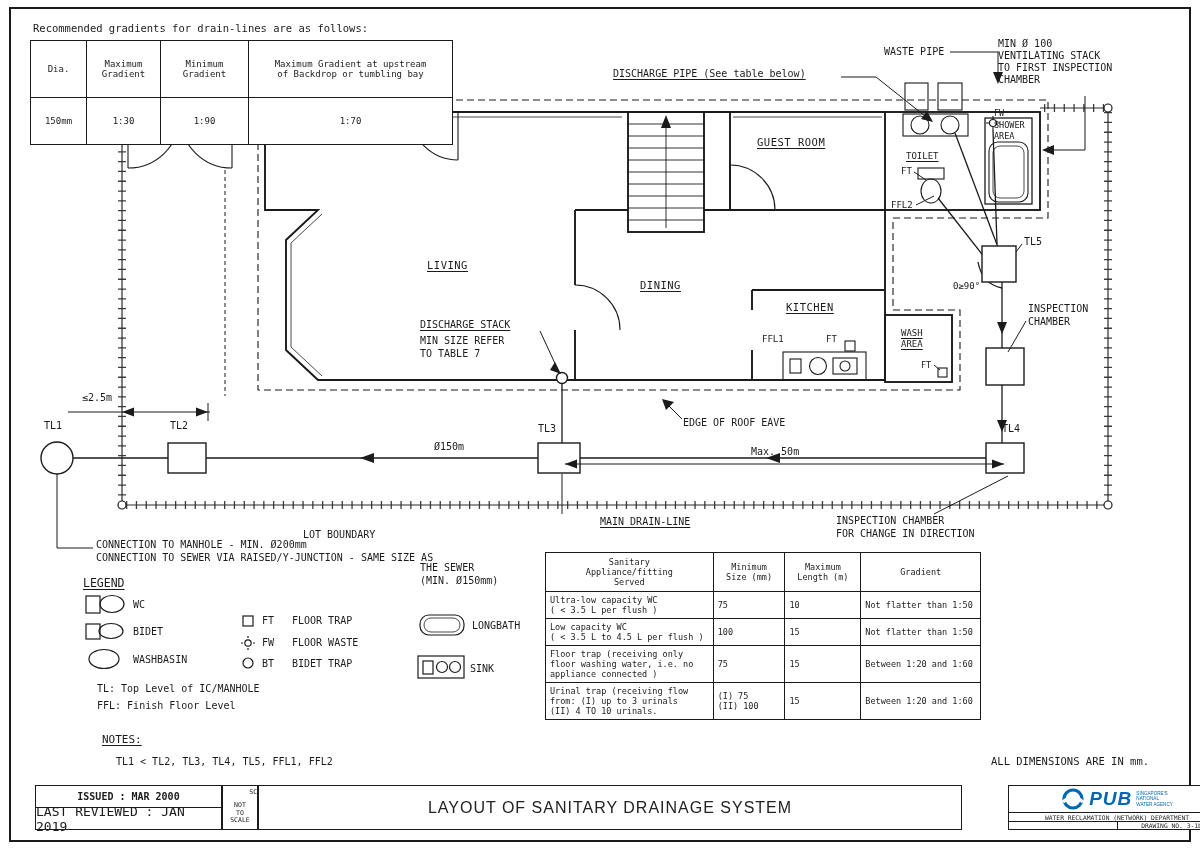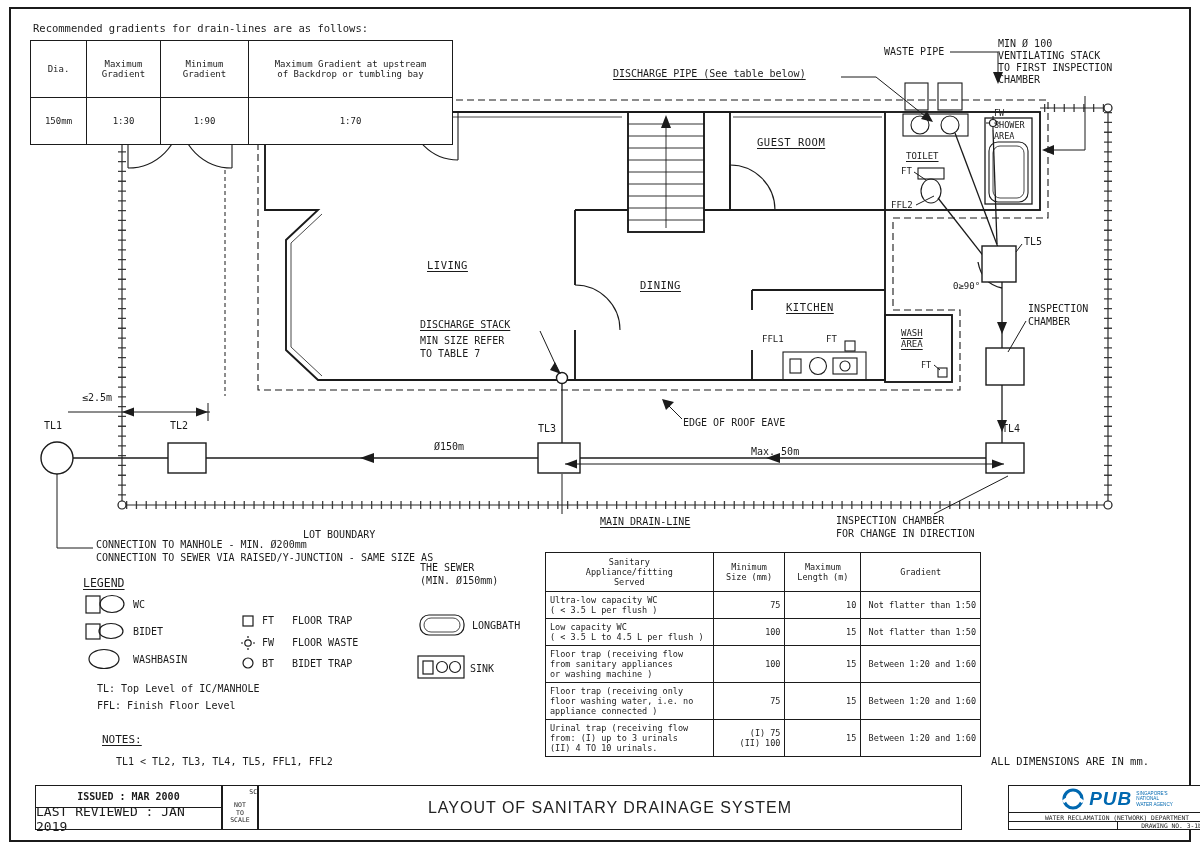--- a/index.html
+++ b/index.html
@@ -15,21 +15,21 @@
   .s9  { font-size:9px; }
   .ctr { text-align:center; }
   table { position:absolute; border-collapse:collapse; background:#fff; }
   th, td { border:1px solid #1b1b1b; font-family:"DejaVu Sans Mono", monospace; font-weight:normal; color:#1b1b1b; white-space:pre-line; }
   .gtable { font-size:9px; }
   .gtable th, .gtable td { text-align:center; padding:18px 3px; }
   .dtable { font-size:8.5px; line-height:1.18; }
   .dtable .ttl { text-align:center; font-size:9px; padding:2px 2px; }
   .dtable th { text-align:center; padding:4px 2px; }
   .dtable td { padding:3px 4px; }
-  .dtable td.num { text-align:right; }
+  .dtable td.num { text-align:left; }
   .tb-box { position:absolute; border:1.5px solid #1b1b1b; background:#fff; }
   .tb-cell { display:flex; align-items:center; justify-content:center; font-family:"DejaVu Sans Mono", monospace; }
   #pub-wrap { display:flex; align-items:center; justify-content:center; gap:4px; height:27px; }
   #pub-name { font-family:"Liberation Sans", sans-serif; font-weight:bold; font-style:italic; font-size:19px; color:#0068b0; letter-spacing:1px; }
   #pub-tag  { font-family:"Liberation Sans", sans-serif; font-size:4.6px; line-height:1.15; color:#0068b0; white-space:pre-line; }
   #main-title { font-family:"Liberation Sans", sans-serif; font-size:16px; letter-spacing:1px; color:#222; }
 </style>
 </head>
 <body>
 
@@ -325,28 +325,20 @@
     <td class="num">Not flatter than 1:50</td>
   </tr>
   <tr>
     <td>Low capacity WC
 ( &lt; 3.5 L to 4.5 L per flush )</td>
     <td class="num">100</td>
     <td class="num">15</td>
     <td class="num">Not flatter than 1:50</td>
   </tr>
   <tr>
-    <td>Floor trap (receiving flow
-from sanitary appliances
-or washing machine )</td>
-    <td class="num">100</td>
-    <td class="num">15</td>
-    <td class="num">Between 1:20 and 1:60</td>
-  </tr>
-  <tr>
     <td>Floor trap (receiving only
 floor washing water, i.e. no
 appliance connected )</td>
     <td class="num">75</td>
     <td class="num">15</td>
     <td class="num">Between 1:20 and 1:60</td>
   </tr>
   <tr>
     <td>Urinal trap (receiving flow
 from: (I) up to 3 urinals

